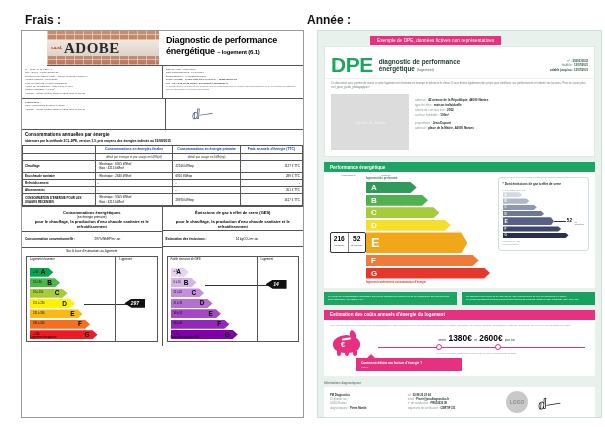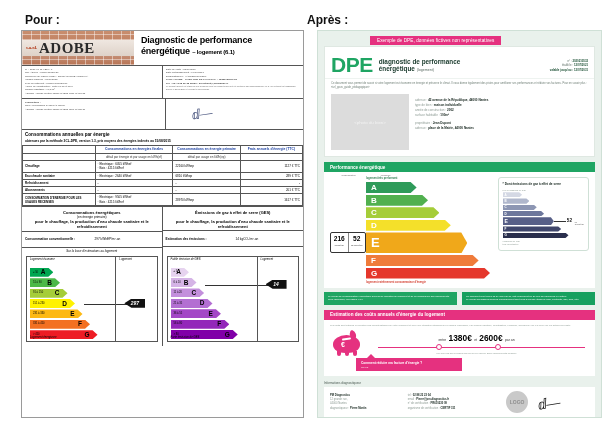--- a/index.html
+++ b/index.html
@@ -13,21 +13,21 @@
   }
   .lbl-avant{left:25px;top:13px;}
   .lbl-apres{left:307px;top:13px;}
 
   
   #doc-old{
     position:absolute;left:21px;top:30px;width:283px;height:388px;
     background:#fff;border:1px solid #9a9a9a;box-sizing:border-box;
     font-size:3.1px;line-height:1.42;
   }
-  .old-head{display:flex;height:34px;border-bottom:1px solid #555;}
+  .old-head{display:flex;height:34px;border-bottom:1px solid #555;margin-left:25px;}
   .logo-box{
     width:112px;height:100%;position:relative;overflow:hidden;
     background:
       repeating-linear-gradient(0deg,rgba(255,255,255,.45) 0 1px,rgba(0,0,0,0) 1px 5px),
       repeating-linear-gradient(90deg,rgba(255,255,255,.45) 0 1px,rgba(0,0,0,0) 1px 9px),
       linear-gradient(180deg,#c98e6e 0%,#bf7f60 40%,#c59077 70%,#b87454 100%);
   }
   .logo-band{
     position:absolute;left:0;right:0;top:9px;height:16px;
     background:linear-gradient(180deg,#efe7e0,#ded2c8);
@@ -194,22 +194,22 @@
   .diag-c2{width:38%;font-size:2.7px;line-height:1.6;color:#8c9a93;}
   .diag-c2 b{color:#14241c;}
   .logo-circ{width:22px;height:22px;border-radius:50%;background:#c9c9c9;color:#8f8f8f;
      display:flex;align-items:center;justify-content:center;font-size:5px;font-weight:bold;}
   .sig2{font-family:"Liberation Serif",serif;font-size:14px;color:#111;
      transform:rotate(-9deg);margin-left:10px;}
 </style>
 </head>
 <body>
 
-<div class="lbl-avant">Pour :</div>
-<div class="lbl-apres">Après :</div>
+<div class="lbl-avant">Frais :</div>
+<div class="lbl-apres">Année :</div>
 
 <div id="doc-old">
 
   <div class="old-head">
     <div class="logo-box">
       <div class="logo-band">
         <span class="logo-sarl">s.a.r.l.</span>
         <span class="logo-adobe">ADOBE</span>
       </div>
     </div>

